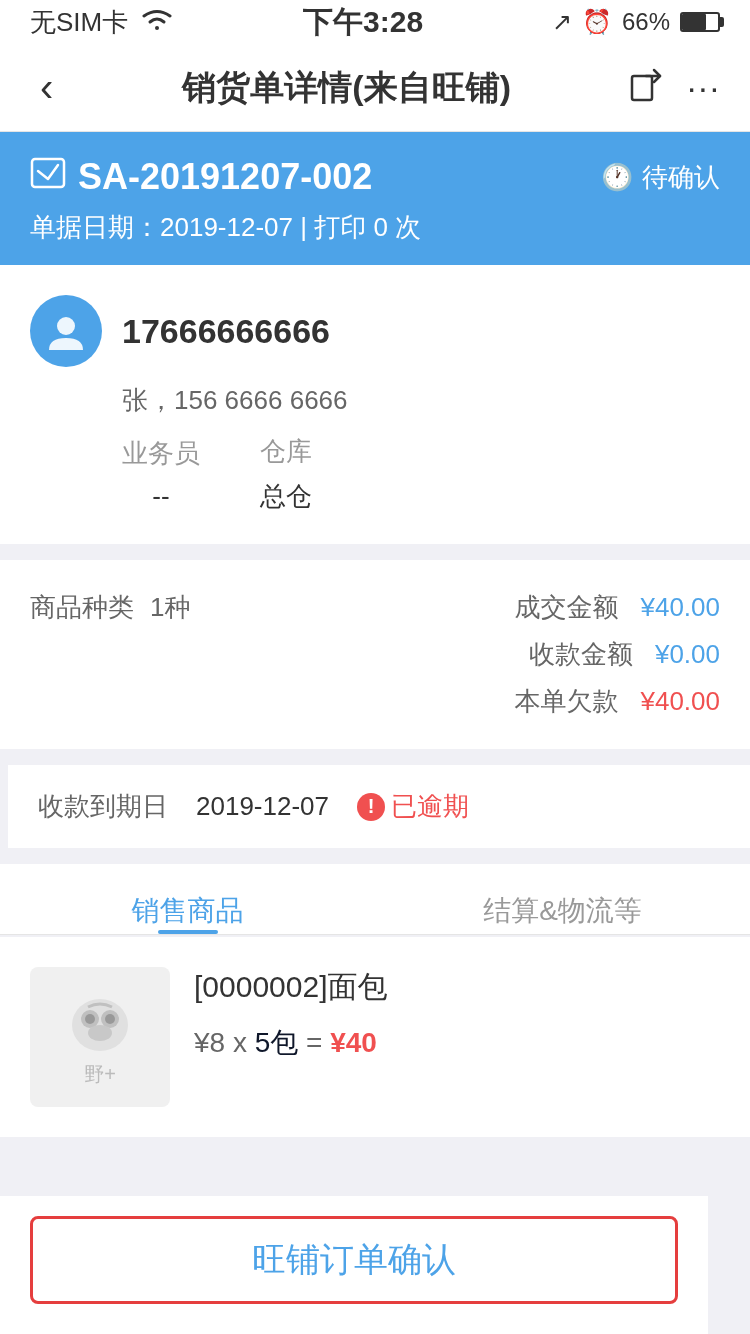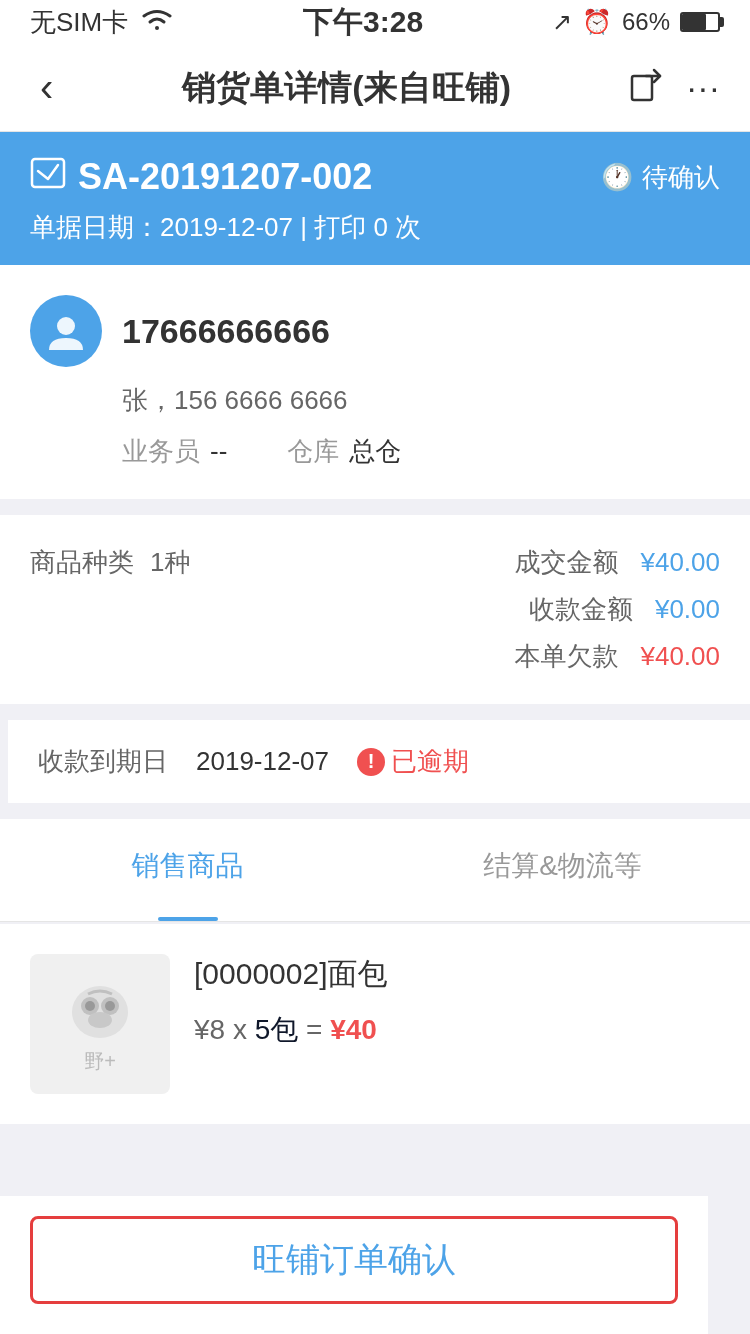--- a/index.html
+++ b/index.html
@@ -154,21 +154,21 @@
       padding-left: 92px;
     }
     .customer-meta {
       display: flex;
       align-items: center;
       gap: 60px;
       padding-left: 92px;
       font-size: 26px;
       color: #666;
     }
-    .meta-item { display: flex; align-items: center; gap: 10px; }
+    .meta-item { display: flex; align-items: center; gap: 10px; flex-direction: column; }
     .meta-label { color: #999; }
     .meta-value { color: #333; }
 
     
     .stats-section {
       background: #fff;
       padding: 30px;
       margin-bottom: 16px;
       display: flex;
       justify-content: space-between;
@@ -233,21 +233,21 @@
 
     
     .tabs-section {
       background: #fff;
       display: flex;
       border-bottom: 1px solid #e5e5e5;
     }
     .tab-item {
       flex: 1;
       text-align: center;
-      padding: 28px 0 36px;
+      padding: 28px 0 4px;
       font-size: 28px;
       cursor: pointer;
       color: #999;
       position: relative;
     }
     .tab-item.active {
       color: #4da3e8;
     }
     .tab-item.active::after {
       content: '';

